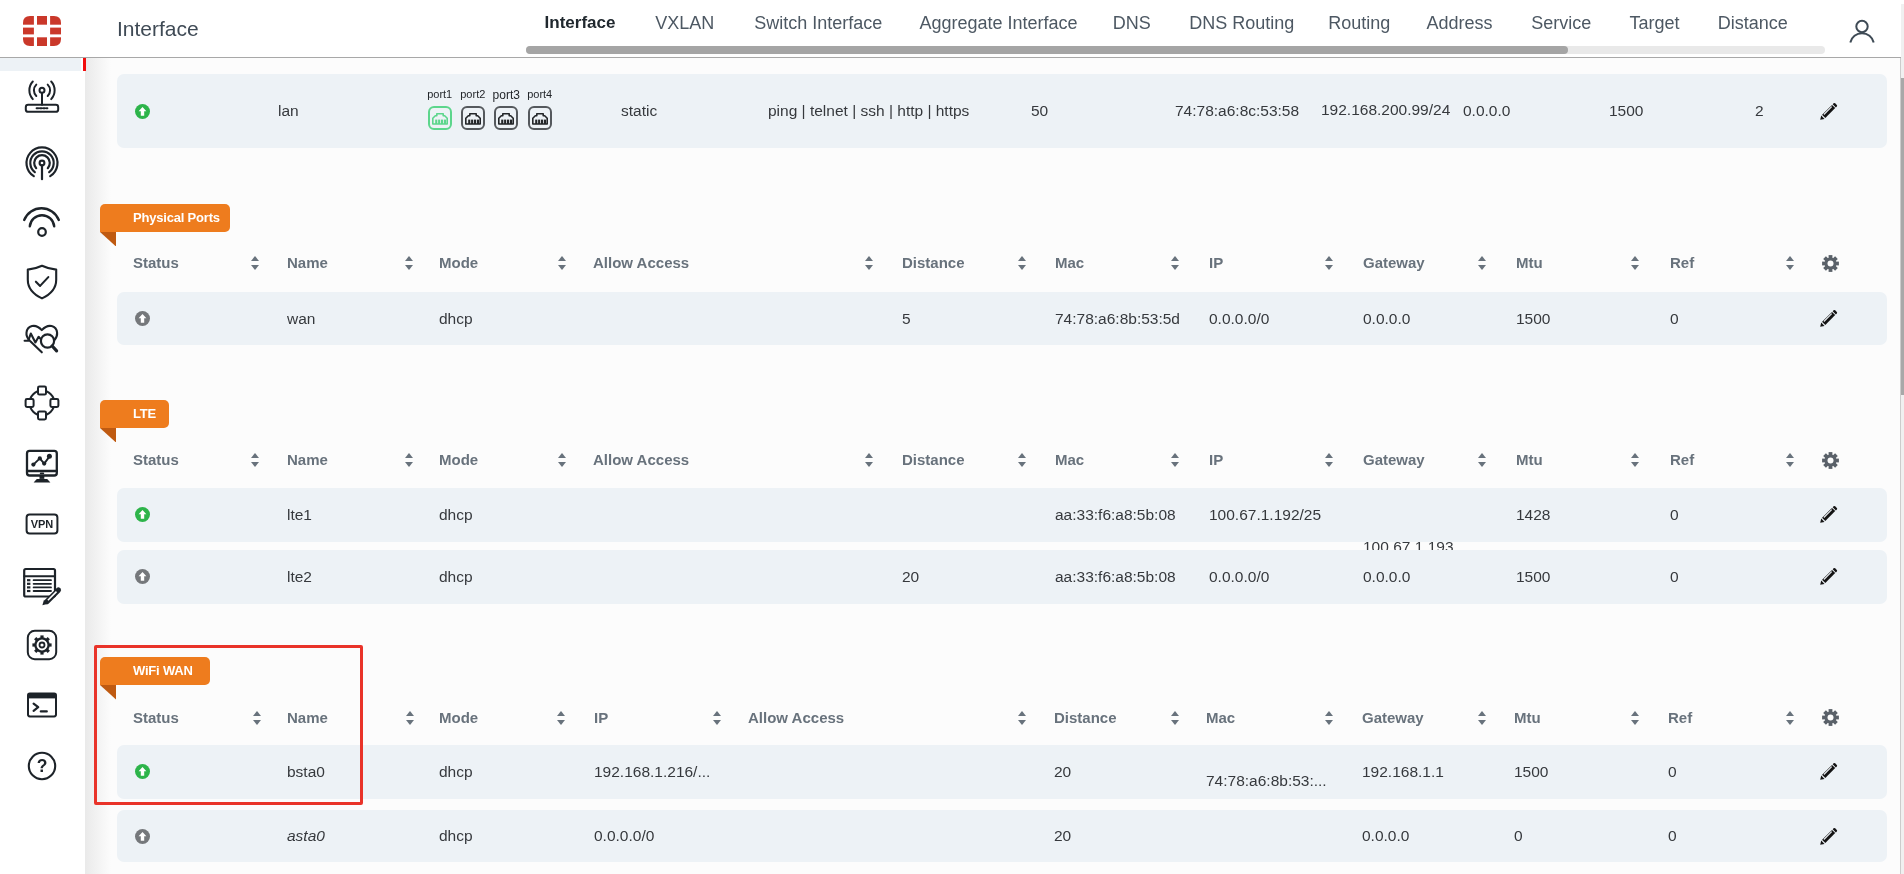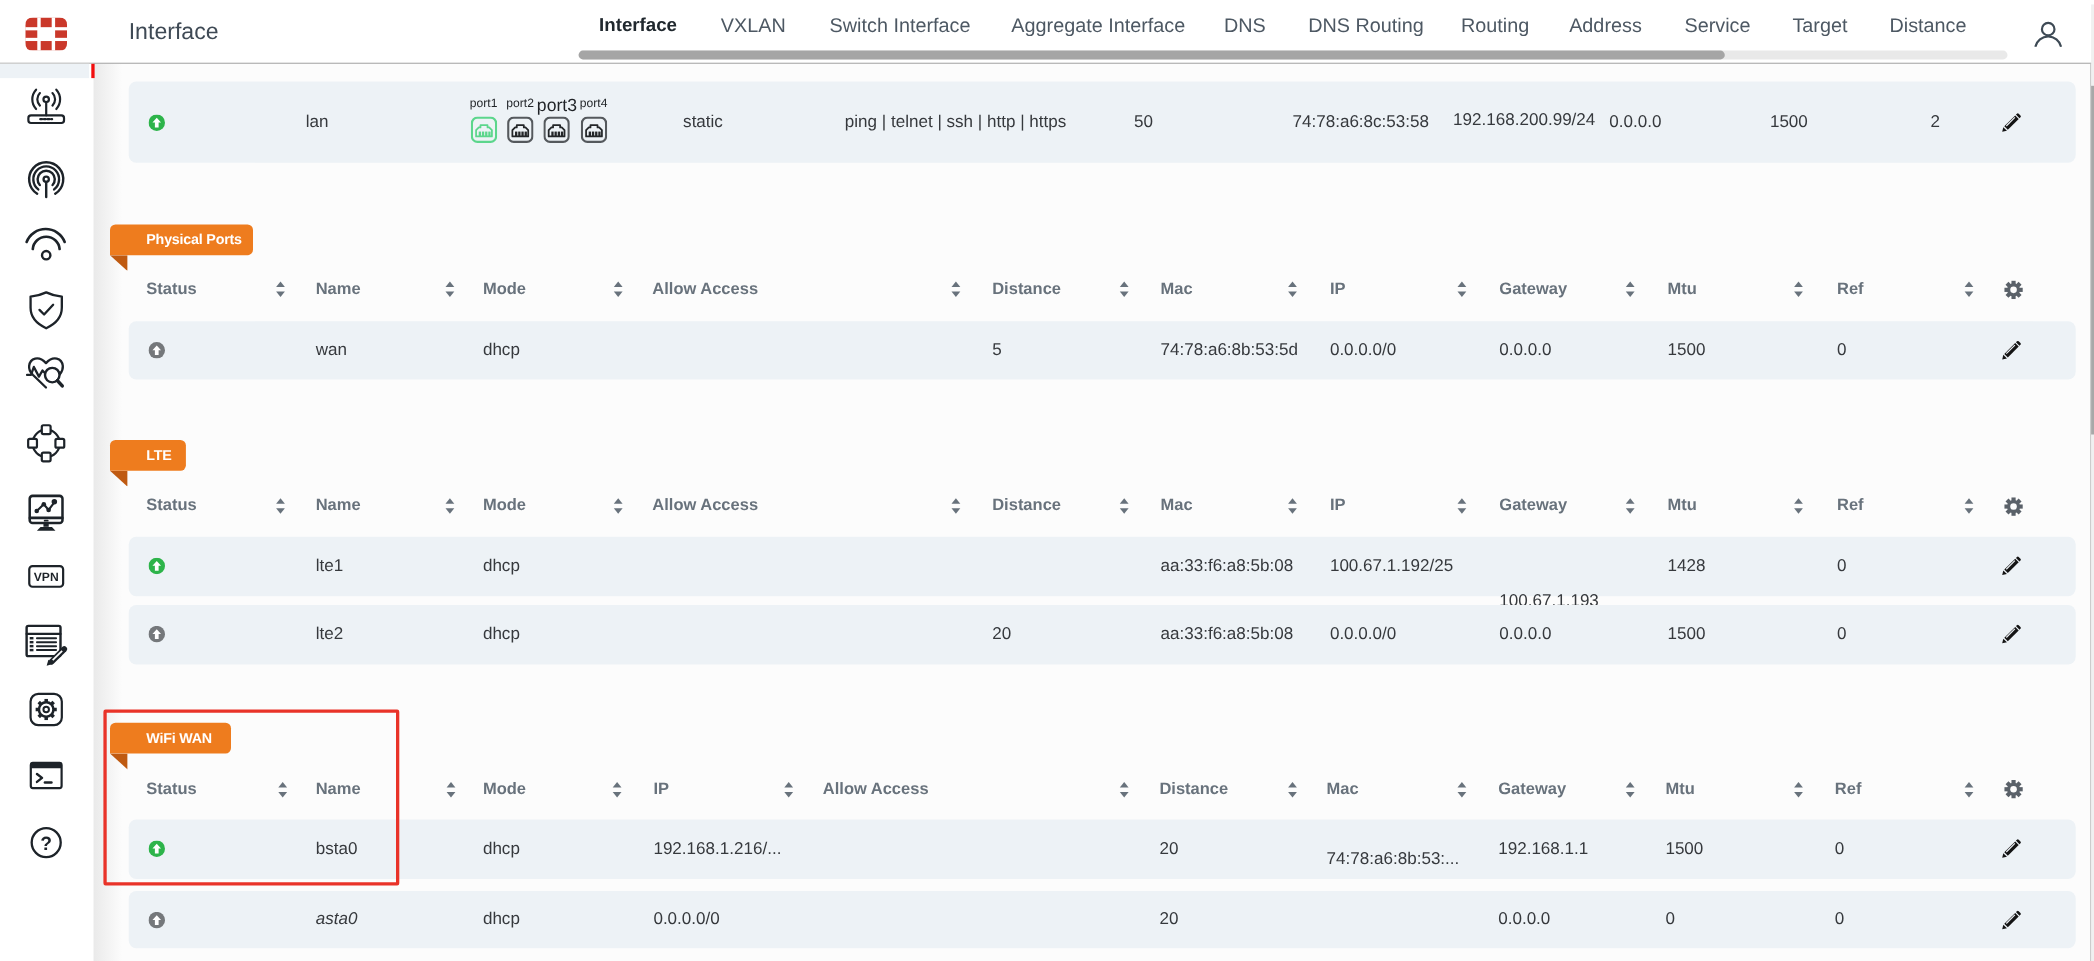--- a/index.html
+++ b/index.html
@@ -165,21 +165,21 @@
 <div class="abs" style="left:460.8px;top:106px;"><svg width="24" height="24" viewBox="0 0 24 24">
       <rect x="1" y="1" width="22" height="22" rx="5" fill="none" stroke="#55595d" stroke-width="2"></rect>
       <path d="M4.8 18 V12.3 L7.3 9.8 H8.8 V7.8 H15.2 V9.8 H16.7 L19.2 12.3 V18 Z" fill="none" stroke="#232629" stroke-width="1.6" stroke-linejoin="round"></path>
       <g fill="#232629">
         <rect x="7.2" y="13.6" width="2.1" height="4.4"></rect>
         <rect x="10.1" y="13.6" width="2.1" height="4.4"></rect>
         <rect x="13.0" y="13.6" width="2.1" height="4.4"></rect>
         <rect x="15.9" y="13.6" width="2.1" height="4.4"></rect>
       </g>
     </svg></div>
-<div class="abs" style="left:486.3px;top:88px;width:40px;text-align:center;font-size:16px;color:#1f2226;">port3</div>
+<div class="abs" style="left:486.3px;top:88px;width:40px;text-align:center;font-size:12px;color:#1f2226;">port3</div>
 <div class="abs" style="left:494.3px;top:106px;"><svg width="24" height="24" viewBox="0 0 24 24">
       <rect x="1" y="1" width="22" height="22" rx="5" fill="none" stroke="#55595d" stroke-width="2"></rect>
       <path d="M4.8 18 V12.3 L7.3 9.8 H8.8 V7.8 H15.2 V9.8 H16.7 L19.2 12.3 V18 Z" fill="none" stroke="#232629" stroke-width="1.6" stroke-linejoin="round"></path>
       <g fill="#232629">
         <rect x="7.2" y="13.6" width="2.1" height="4.4"></rect>
         <rect x="10.1" y="13.6" width="2.1" height="4.4"></rect>
         <rect x="13.0" y="13.6" width="2.1" height="4.4"></rect>
         <rect x="15.9" y="13.6" width="2.1" height="4.4"></rect>
       </g>
     </svg></div>

